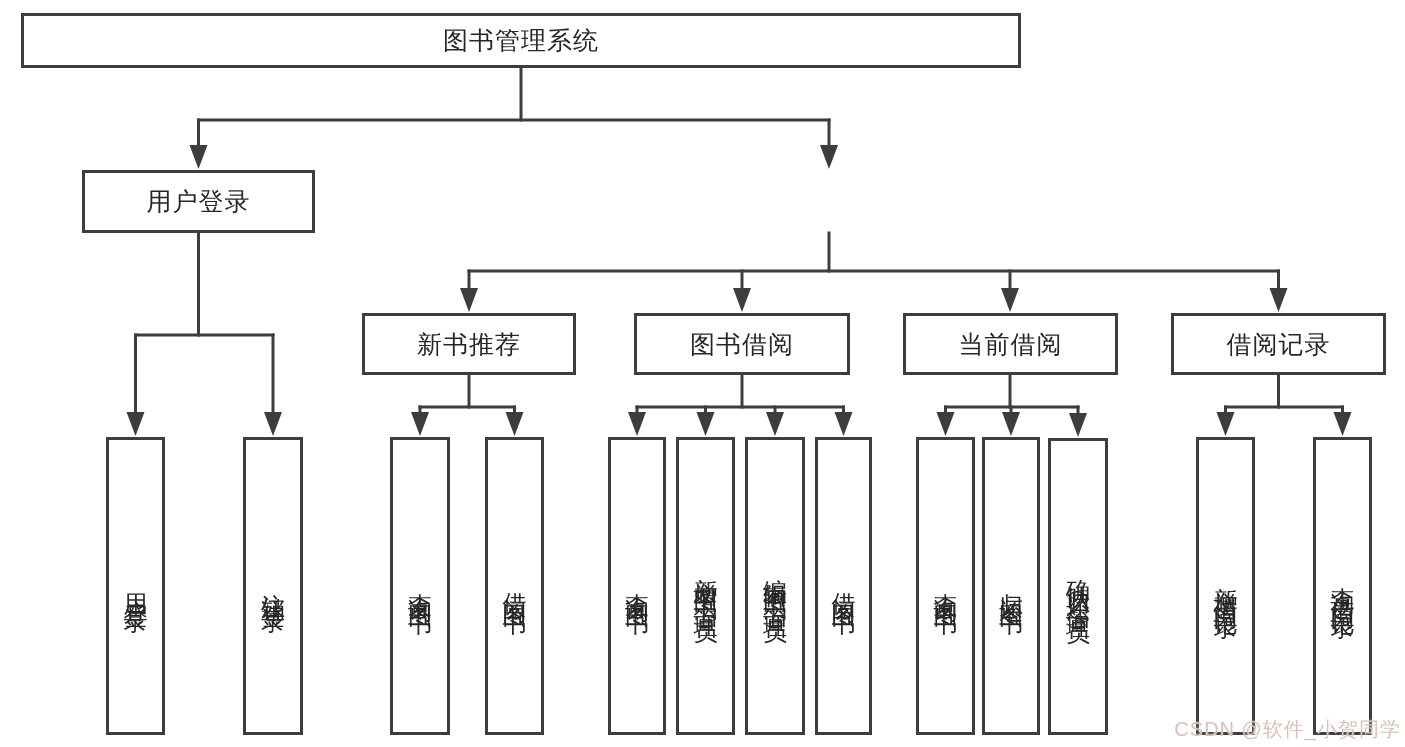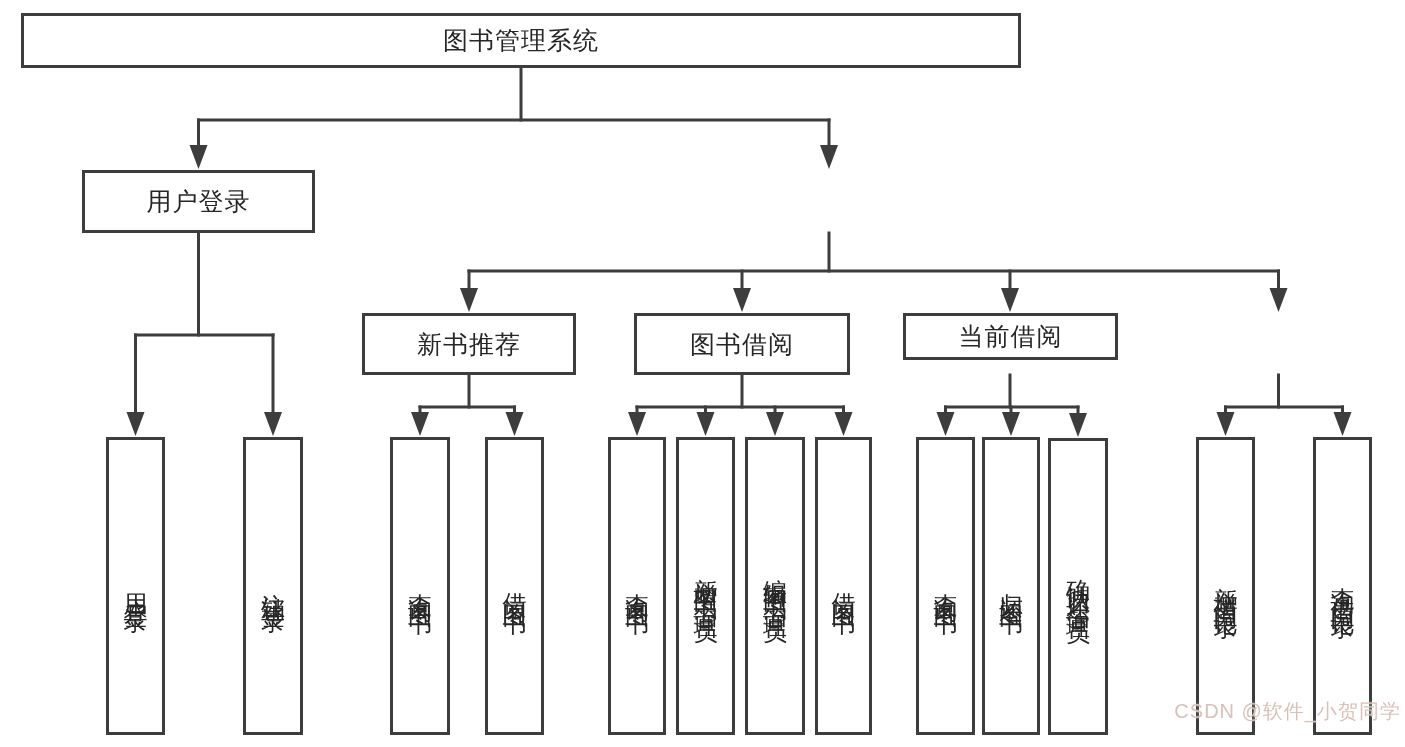--- a/index.html
+++ b/index.html
@@ -18,21 +18,21 @@
     border:3px solid var(--border);
     display:flex; align-items:center; justify-content:center;
     text-align:center; z-index:2;
   }
   .hbox{font-size:25px; letter-spacing:1px; white-space:nowrap;}
   .vbox{
     writing-mode:vertical-rl; text-orientation:mixed;
     font-size:24px; letter-spacing:6px; line-height:1;
   }
   .watermark{
-    position:absolute; right:4px; bottom:22px; z-index:10;
+    position:absolute; right:4px; bottom:4px; z-index:10;
     font-size:20px; letter-spacing:1px; color:var(--wm);
     text-shadow:0 0 2px rgba(255,255,255,0.8);
     white-space:nowrap;
   }
 </style>
 </head>
 <body>
 
 <div class="canvas">
 
@@ -98,22 +98,25 @@
   <div class="hbox" style="left:82px;top:170px;width:233px;height:63px">
     <span>用户登录</span>
   </div>
 
   <div class="hbox" style="left:634px;top:313px;width:216px;height:62px">
     <span>图书借阅</span>
   </div>
   <div class="hbox" style="left:362px;top:313px;width:214px;height:62px">
     <span>新书推荐</span>
   </div>
-  <div class="hbox" style="left:903px;top:313px;width:215px;height:47px">
+  <div class="hbox" style="left:903px;top:313px;width:215px;height:62px">
     <span>当前借阅</span>
+  </div>
+  <div class="hbox" style="left:1171px;top:313px;width:215px;height:62px">
+    <span>借阅记录</span>
   </div>
 
   <div class="vbox" style="left:106px;top:437px;width:59px;height:298px">
     <span>用户登录</span>
   </div>
   <div class="vbox" style="left:243px;top:437px;width:60px;height:298px">
     <span>注销登录</span>
   </div>
 
   <div class="vbox" style="left:390px;top:437px;width:60px;height:298px">

